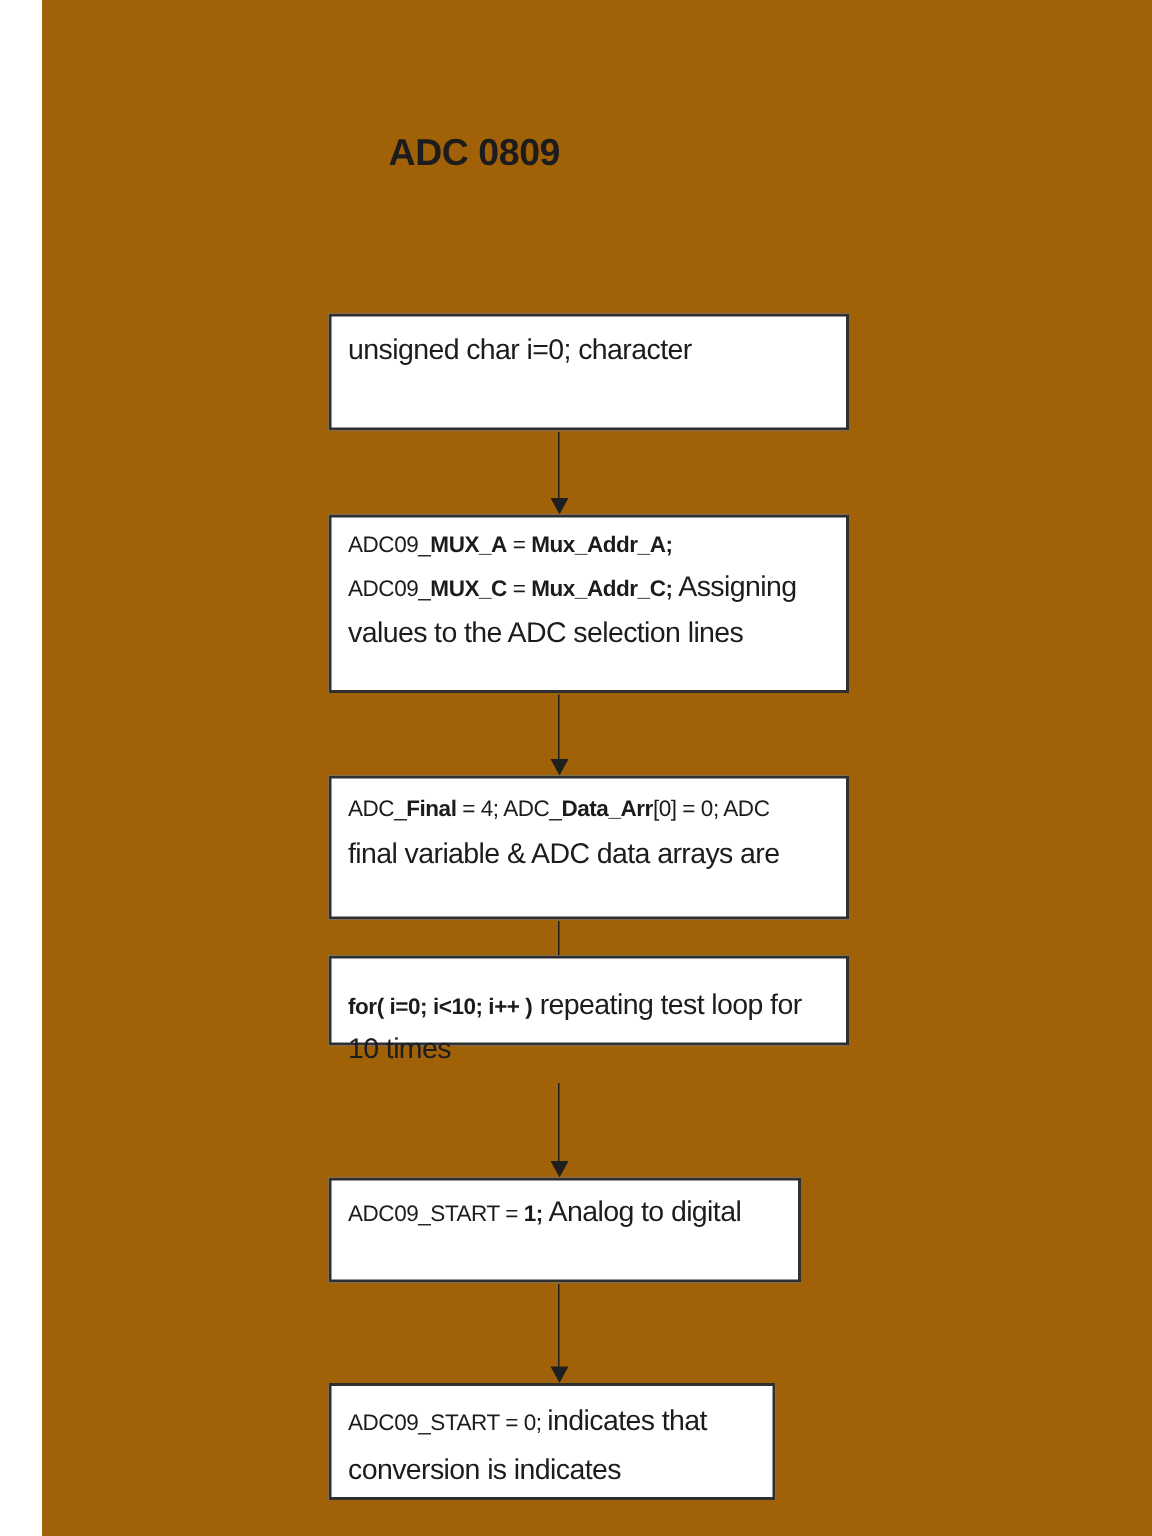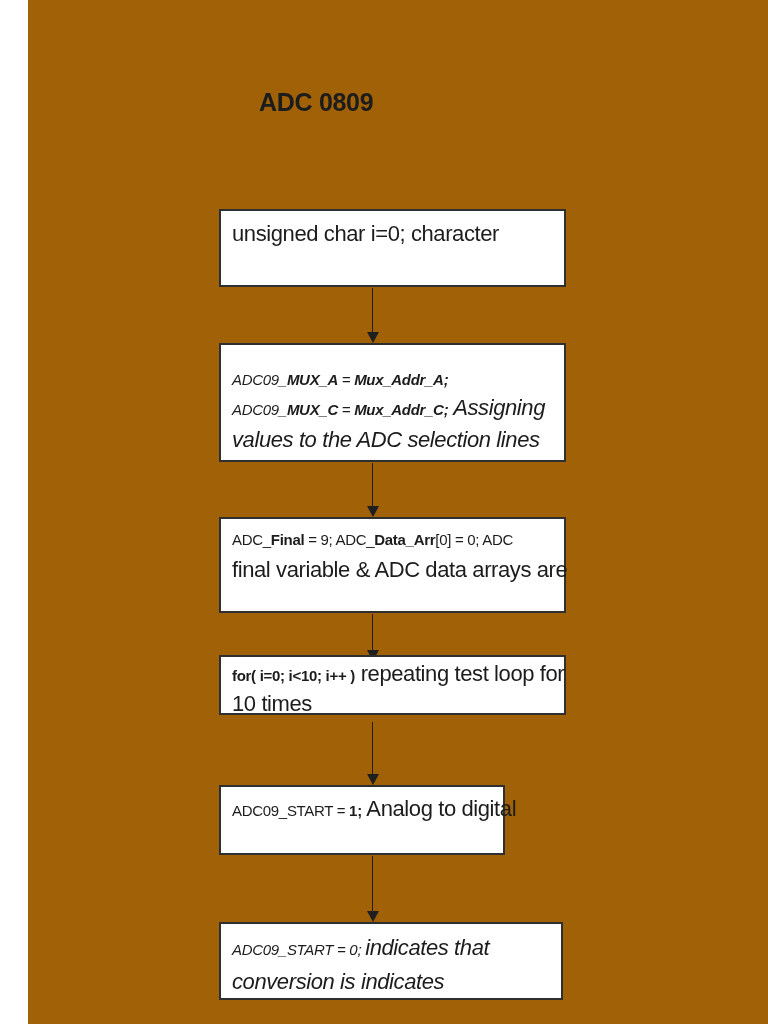--- a/index.html
+++ b/index.html
@@ -46,34 +46,34 @@
     position: absolute;
     box-sizing: border-box;
     border: 2px solid #2f2f2f;
     background: #ffffff;
     padding: 0 11px;
   }
   .node .line { white-space: nowrap; }
   .seg { vertical-align: baseline; }
   .code  { font-size: 15px; letter-spacing: -0.3px; }
   .codeb { font-size: 15px; letter-spacing: -0.3px; font-weight: 700; }
-  .desc  { font-size: 22px; letter-spacing: -0.4px; }
+  .desc  { font-size: 19px; letter-spacing: -0.4px; }
 
   .n1 { left: 191px; top: 209px; width: 347px; height: 78px;  padding-top: 7px; }
   .n1 .line { line-height: 32px; }
-  .n2 { left: 191px; top: 343px; width: 347px; height: 119px; padding-top: 21px; font-style: italic; }
+  .n2 { left: 191px; top: 343px; width: 347px; height: 119px; padding-top: 5px; }
   .n2 .line { line-height: 28px; }
   .n2 .line:nth-child(n+3) { line-height: 31px; }
   .n3 { left: 191px; top: 517px; width: 347px; height: 96px;  padding-top: 6px; }
   .n3 .line { line-height: 30px; }
-  .n4 { left: 191px; top: 655px; width: 347px; height: 60px;  padding-top: 3px; }
+  .n4 { left: 191px; top: 637px; width: 347px; height: 60px;  padding-top: 18px; }
   .n4 .line { line-height: 28px; }
-  .n5 { left: 191px; top: 785px; width: 286px; height: 70px;  padding-top: 6px; }
+  .n5 { left: 191px; top: 785px; width: 315px; height: 70px;  padding-top: 6px; }
   .n5 .line { line-height: 31px; }
-  .n6 { left: 191px; top: 922px; width: 344px; height: 78px;  padding-top: 8px; font-style: italic; }
+  .n6 { left: 191px; top: 922px; width: 298px; height: 78px;  padding-top: 8px; }
   .n6 .line { line-height: 32px; }
 
   .arrow { position: absolute; left: 338px; width: 13px; }
   .a1 { top: 288px; height: 55px; }
   .a2 { top: 463px; height: 54px; }
   .a3 { top: 614px; height: 47px; }
   .a4 { top: 722px; height: 63px; }
   .a5 { top: 856px; height: 66px; }
   .arrow .stem {
     position: absolute;
@@ -118,21 +118,21 @@
         <div class="line"><span class="seg code">ADC09_</span><span class="seg codeb">MUX_C</span><span class="seg code"> = </span><span class="seg codeb">Mux_Addr_C;</span><span class="seg desc"> Assigning</span></div>
         <div class="line"><span class="seg desc">values to the ADC selection lines</span></div>
       </div>
 
     <div class="arrow a2">
       <i class="stem"></i>
       <i class="head"></i>
     </div>
 
     <div class="node n3">
-        <div class="line"><span class="seg code">ADC_</span><span class="seg codeb">Final</span><span class="seg code"> = 9;  ADC_</span><span class="seg codeb">Data_Arr</span><span class="seg code">[0] = 0; ADC</span></div>
+        <div class="line"><span class="seg code">ADC_</span><span class="seg codeb">Final</span><span class="seg code"> = 4;  ADC_</span><span class="seg codeb">Data_Arr</span><span class="seg code">[0] = 0; ADC</span></div>
         <div class="line"><span class="seg desc">final variable &amp; ADC data arrays are</span></div>
       </div>
 
     <div class="arrow a3">
       <i class="stem"></i>
       <i class="head"></i>
     </div>
 
     <div class="node n4">
         <div class="line"><span class="seg codeb">for( i=0; i&lt;10; i++ )</span><span class="seg desc"> repeating test loop for</span></div>

